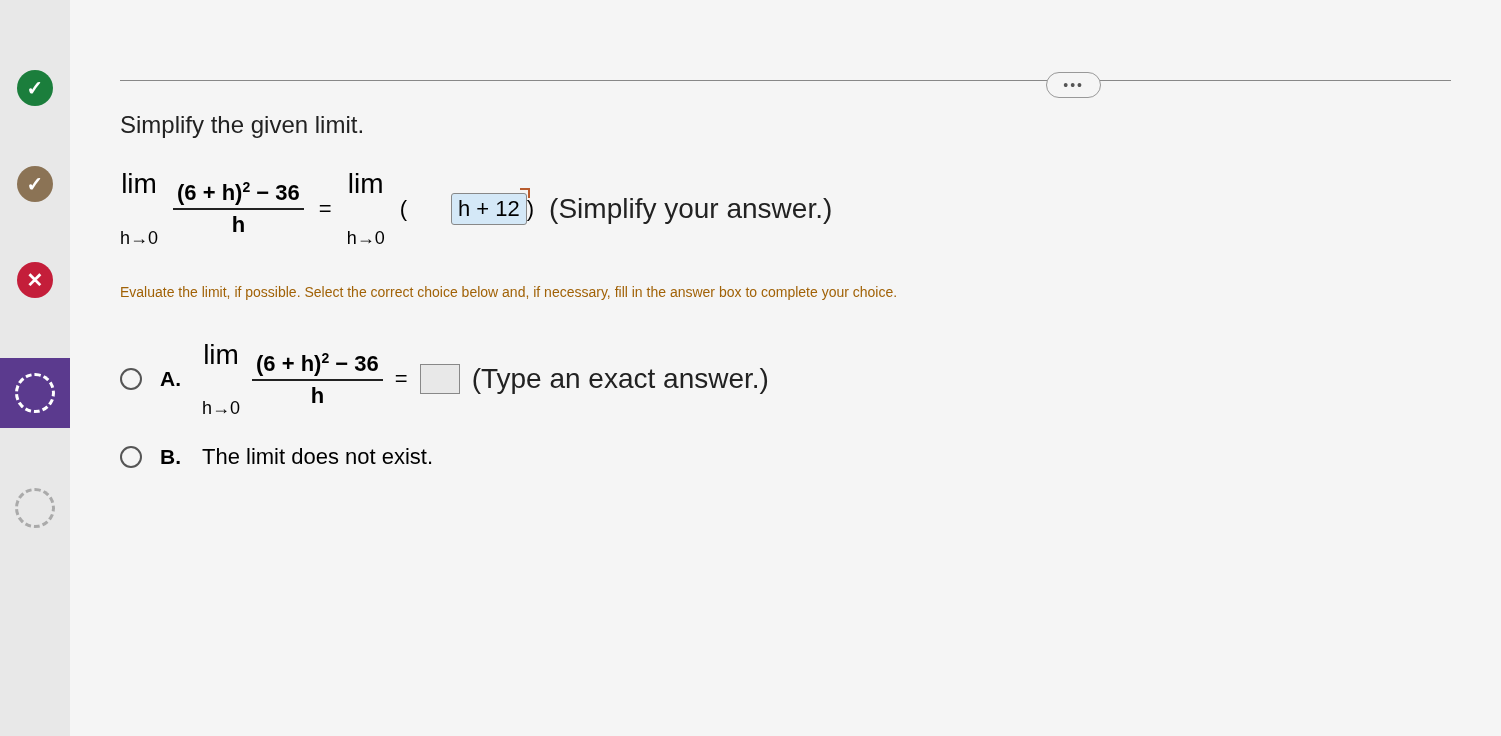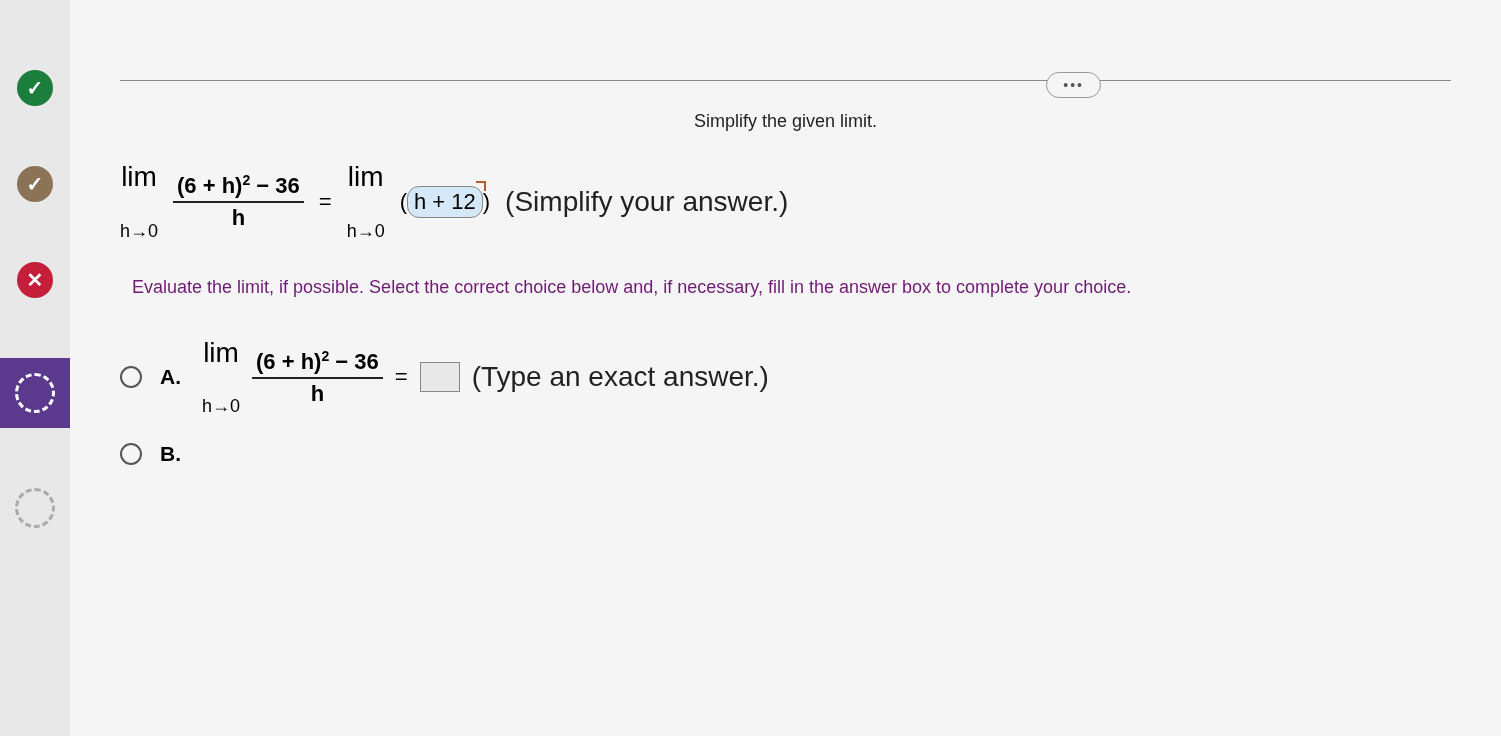--- a/index.html
+++ b/index.html
@@ -84,24 +84,23 @@
       background: #f5f5f5;
       border: 1px solid #999;
       border-radius: 16px;
       padding: 4px 16px;
       font-size: 14px;
       color: #555;
       letter-spacing: 2px;
       cursor: pointer;
     }
     .problem-text {
-      font-size: 18px;
+      font-size: 24px;
       color: #222;
       margin-bottom: 30px;
-      text-align: center;
     }
     .math-row {
       display: flex;
       align-items: center;
       gap: 15px;
       font-size: 22px;
       margin-bottom: 35px;
     }
     .lim-block {
       display: inline-flex;
@@ -132,32 +131,33 @@
       padding-top: 2px;
       font-size: 22px;
     }
     .sup {
       font-size: 14px;
       vertical-align: super;
     }
     .answer-highlight {
       background: #d4e8f7;
       border: 1px solid #888;
-      border-radius: 12px;
+      border-radius: 3px;
       padding: 2px 6px;
       display: inline-block;
+      margin-left: 44px;
     }
     .hint-text {
       font-size: 28px;
       color: #222;
     }
     .instruction-text {
-      font-size: 18px;
-      color: #701a75;
-      margin: 25px 0 40px 12px;
+      font-size: 14px;
+      color: #a16207;
+      margin: 25px 0 40px 0;
     }
     .choice-row {
       display: flex;
       align-items: center;
       gap: 18px;
       margin-bottom: 25px;
     }
     .radio-circle {
       width: 22px;
       height: 22px;
@@ -258,14 +258,15 @@
       </span>
       <span>=</span>
       <span class="answer-box"></span>
       <span class="hint-text">(Type an exact answer.)</span>
     </div>
   </div>
 
   <div class="choice-row">
     <div class="radio-circle"></div>
     <span class="choice-label">B.</span>
+    <span class="choice-content">The limit does not exist.</span>
   </div>
 </div>
 
 </body></html>

